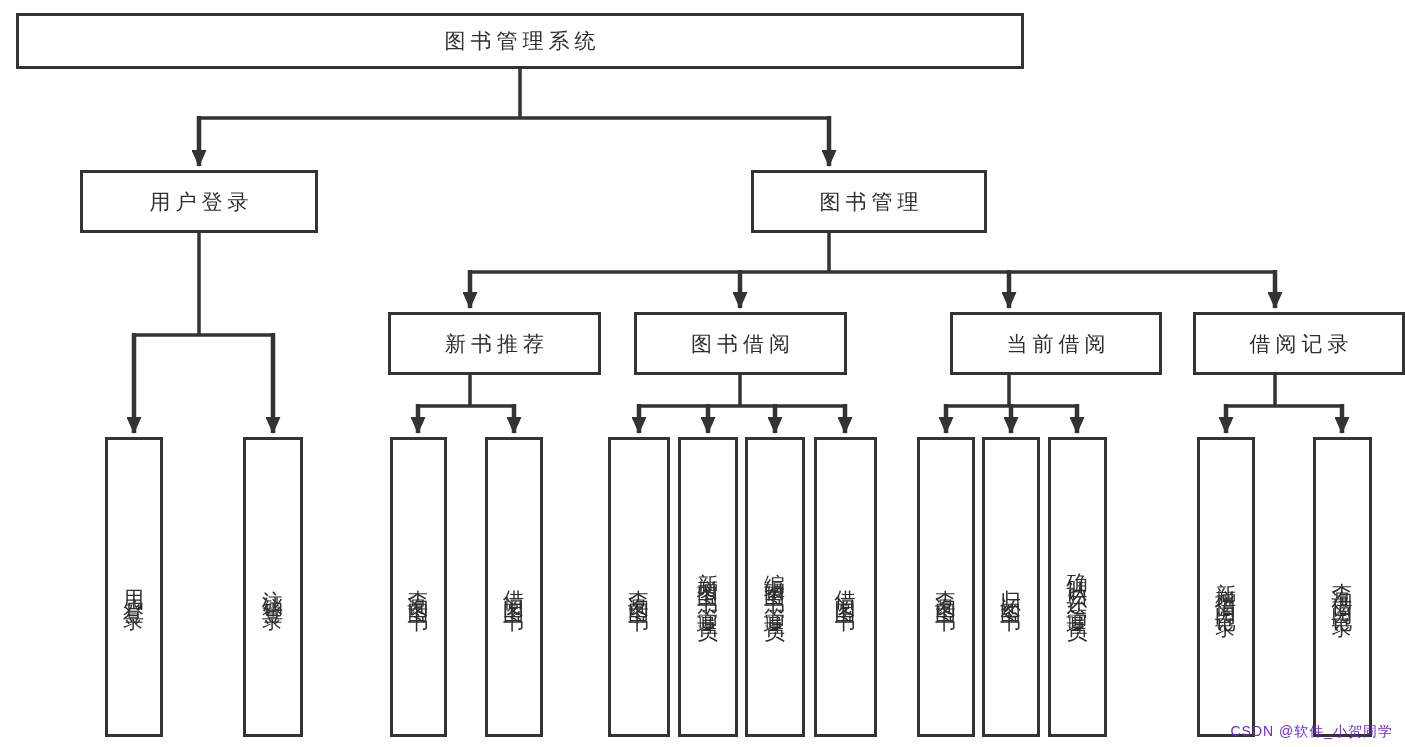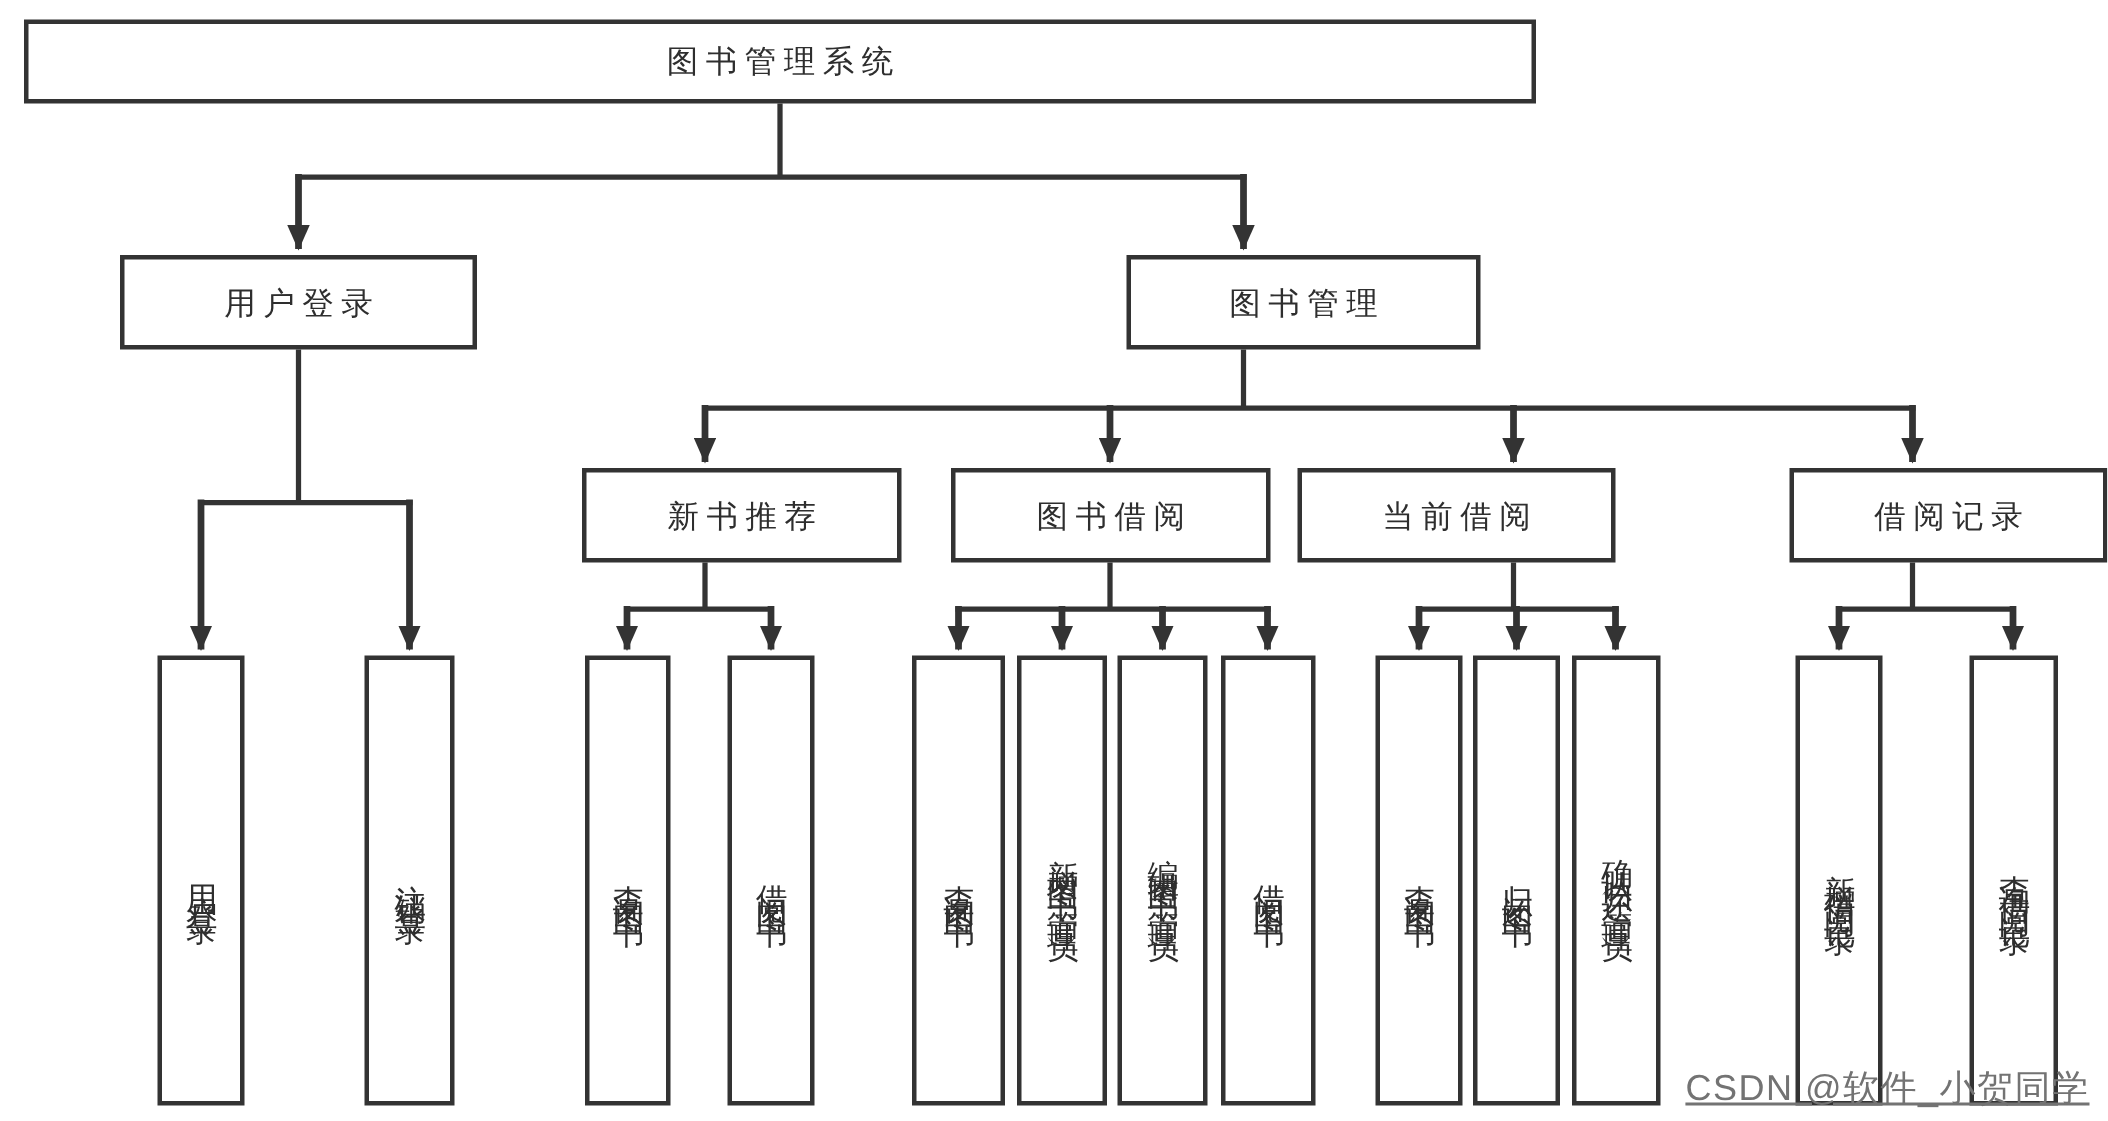--- a/index.html
+++ b/index.html
@@ -53,26 +53,25 @@
     color: #2e2e2e;
     font-size: 21px;
     letter-spacing: 7px;
     line-height: 1;
     white-space: nowrap;
   }
   #watermark {
     position: absolute;
     right: 12px;
     bottom: 6px;
-    font-size: 24px;
-    color: #737373;
+    font-size: 14px;
+    color: #6d28d9;
     letter-spacing: 1px;
     z-index: 5;
     white-space: nowrap;
-    text-decoration: underline;
   }
 </style>
 </head>
 <body>
 
 <div id="stage">
 
   <svg id="wires" viewBox="0 0 1405 747" xmlns="http://www.w3.org/2000/svg">
     <defs>
       <marker id="arrow" viewBox="0 0 17 15" refX="16" refY="7.5" markerWidth="17" markerHeight="15" markerUnits="userSpaceOnUse" orient="auto">
@@ -145,21 +144,21 @@
   <div class="box" style="left:711px; top:170px; width:236px; height:63px;margin-left:40px;">
     <span class="hlabel">图书管理</span>
   </div>
 
   <div class="box" style="left:364px; top:312px; width:213px; height:63px;margin-left:24px;">
     <span class="hlabel">新书推荐</span>
   </div>
   <div class="box" style="left:634px; top:312px; width:213px; height:63px;">
     <span class="hlabel">图书借阅</span>
   </div>
-  <div class="box" style="left:865px; top:312px; width:212px; height:63px;">
+  <div class="box" style="left:950px; top:312px; width:212px; height:63px;">
     <span class="hlabel">当前借阅</span>
   </div>
   <div class="box" style="left:1169px; top:312px; width:212px; height:63px;margin-left:24px;">
     <span class="hlabel">借阅记录</span>
   </div>
 
   <div class="leaf" style="left:105px; width:58px;">
     <span class="vlabel">用户登录</span>
   </div>
   <div class="leaf" style="left:243px; width:60px;">

